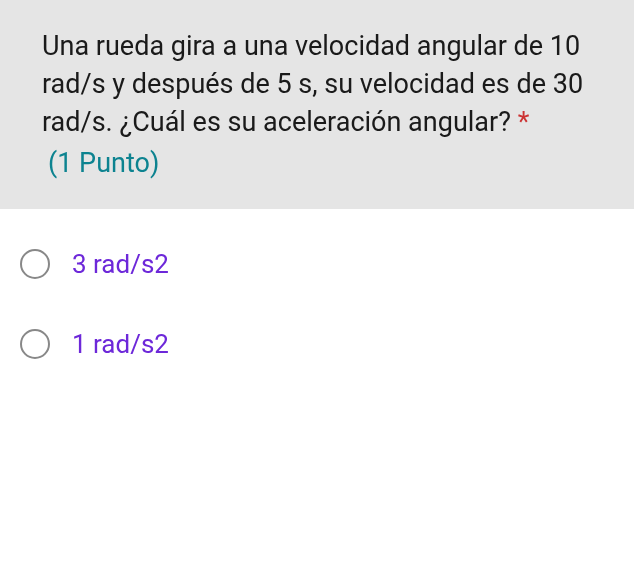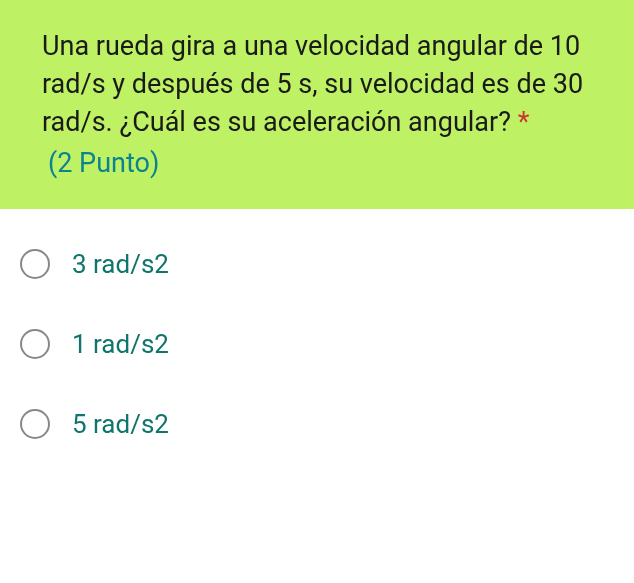--- a/index.html
+++ b/index.html
@@ -7,21 +7,21 @@
     padding: 0;
     box-sizing: border-box;
   }
   body {
     font-family: -apple-system, BlinkMacSystemFont, 'Segoe UI', Roboto, Arial, sans-serif;
     background: #ffffff;
     width: 634px;
     height: 583px;
   }
   .question-block {
-    background: #bef264;
+    background: #e5e5e5;
     padding: 28px 30px 30px 42px;
   }
   .question-text {
     font-size: 27px;
     line-height: 1.4;
     color: #1a1a1a;
     font-weight: 400;
   }
   .required-mark {
     color: #cc3333;
@@ -45,40 +45,36 @@
   .radio-circle {
     width: 30px;
     height: 30px;
     border: 2px solid #888888;
     border-radius: 50%;
     margin-right: 22px;
     flex-shrink: 0;
   }
   .option-label {
     font-size: 26px;
-    color: #0f766e;
+    color: #6d28d9;
     font-weight: 400;
   }
 </style>
 </head>
 <body>
 
 <div class="question-block">
   <div class="question-text">
     <span>Una rueda gira a una velocidad angular de 10 rad/s y después de 5 s, su velocidad es de 30 rad/s. ¿Cuál es su aceleración angular? </span><span class="required-mark">*</span>
   </div>
-  <div class="points">(2 Punto)</div>
+  <div class="points">(1 Punto)</div>
 </div>
 
 <div class="options-block">
   <div class="option">
     <div class="radio-circle"></div>
     <div class="option-label">3 rad/s2</div>
   </div>
   <div class="option">
     <div class="radio-circle"></div>
     <div class="option-label">1 rad/s2</div>
   </div>
-  <div class="option">
-    <div class="radio-circle"></div>
-    <div class="option-label">5 rad/s2</div>
-  </div>
 </div>
 
 </body></html>

